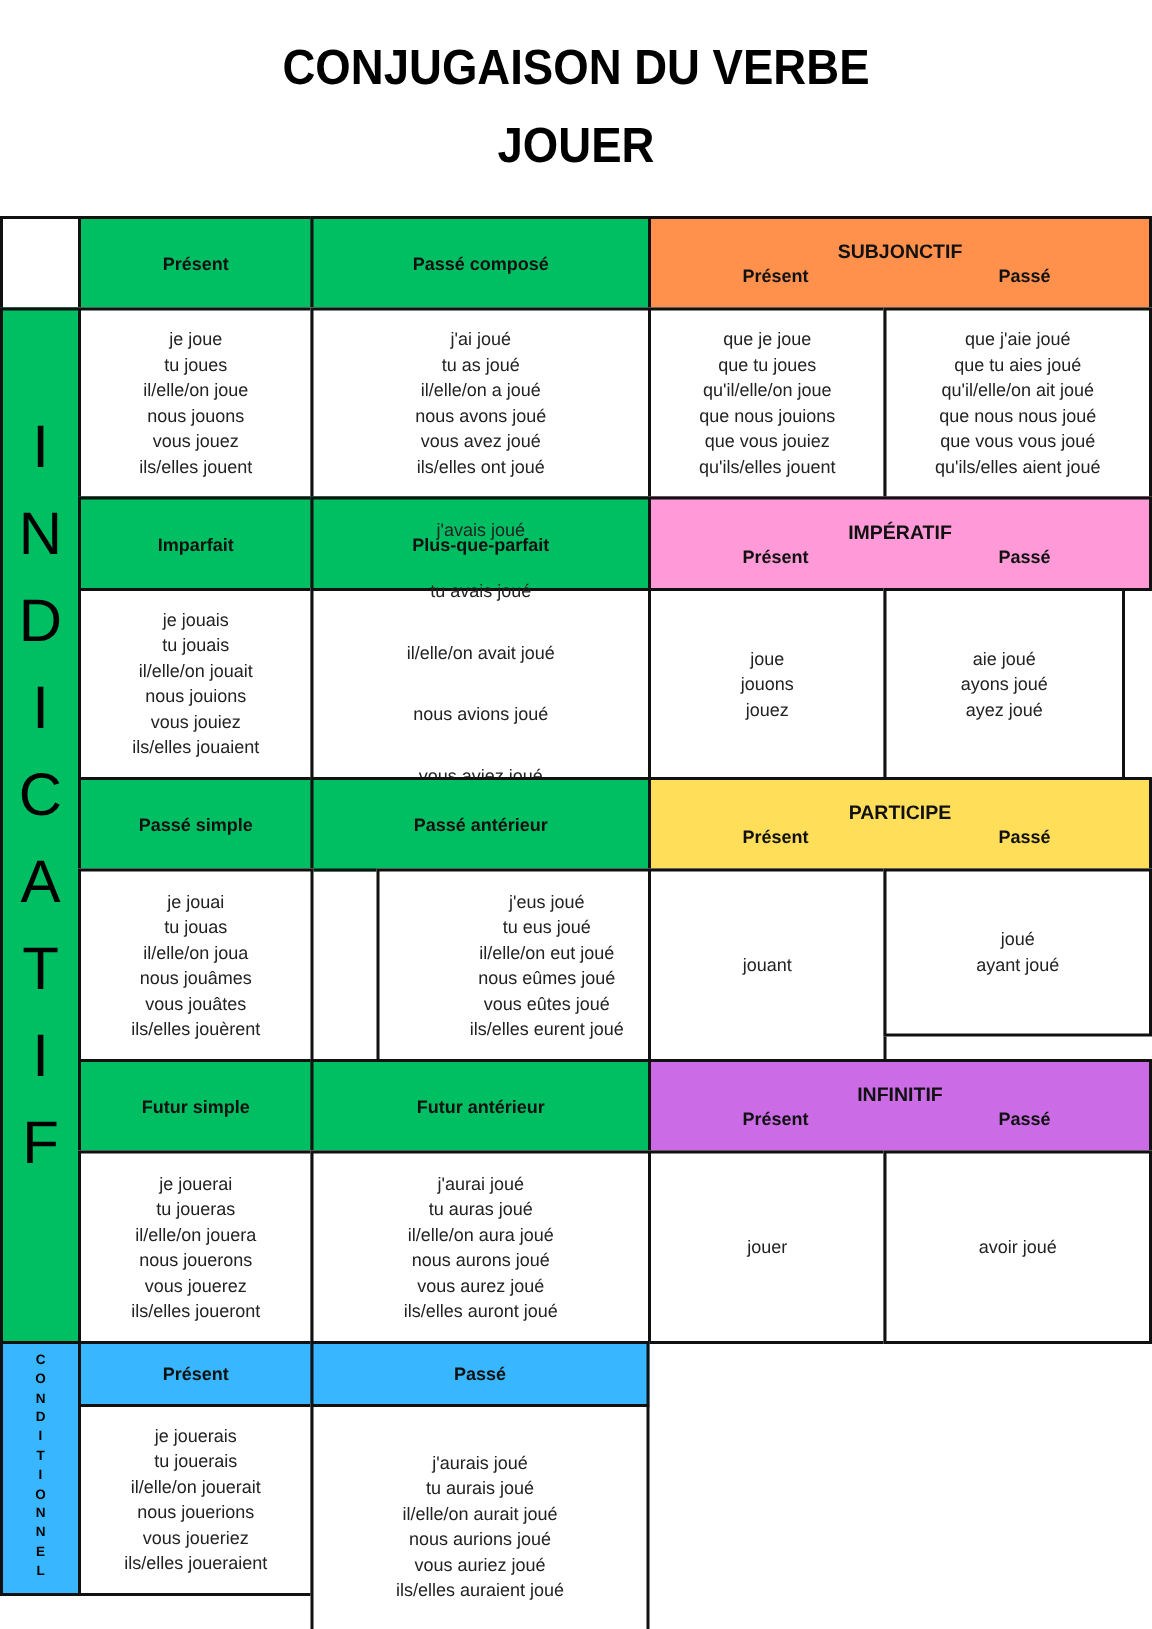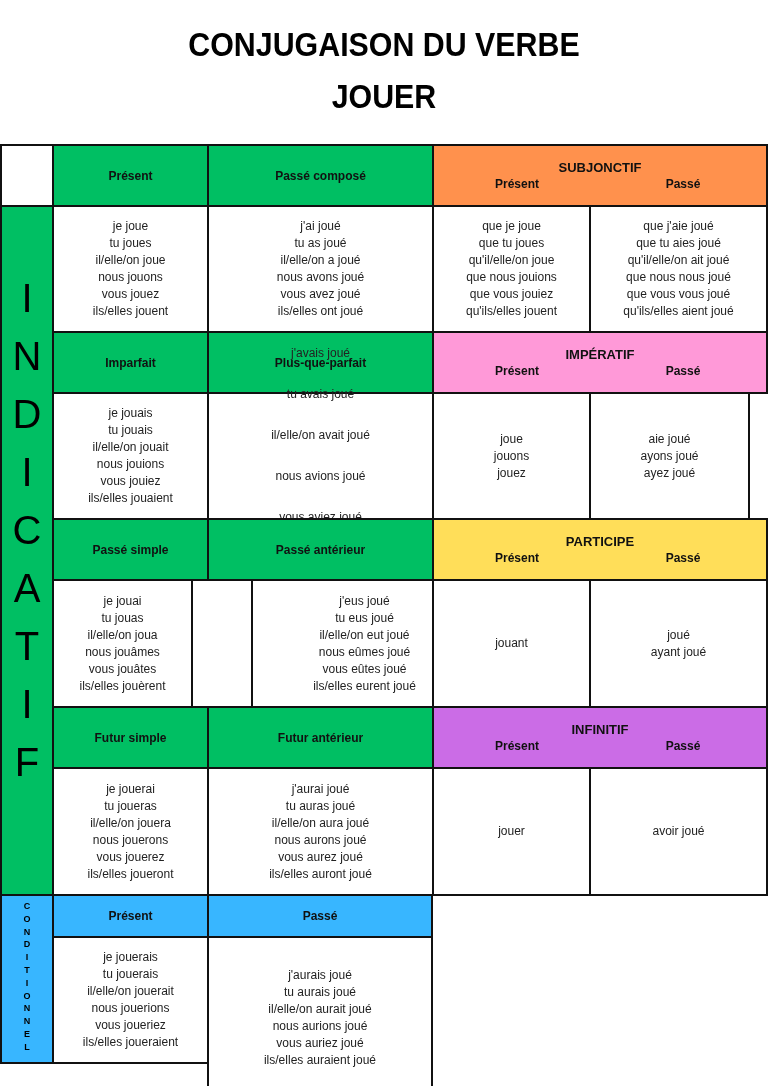--- a/index.html
+++ b/index.html
@@ -77,21 +77,21 @@
   <div>j'avais joué</div>
   <div>tu avais joué</div>
   <div>il/elle/on avait joué</div>
   <div>nous avions joué</div>
   <div>vous aviez joué</div>
   <div>ils/elles avaient joué</div>
 </div>
 
 <div class="cell hdr green" style="left:52px;top:518px;width:157px;height:63px;">Passé simple</div>
 <div class="cell hdr green" style="left:207px;top:518px;width:227px;height:63px;">Passé antérieur</div>
-<div class="cell body" style="left:52px;top:579px;width:141px;height:129px;">
+<div class="cell body" style="left:52px;top:579px;width:157px;height:129px;">
   <div>je jouai</div>
   <div>tu jouas</div>
   <div>il/elle/on joua</div>
   <div>nous jouâmes</div>
   <div>vous jouâtes</div>
   <div>ils/elles jouèrent</div>
 </div>
 <div class="cell body" style="left:207px;top:579px;width:227px;height:129px;margin-left:44px;">
   <div>j'eus joué</div>
   <div>tu eus joué</div>
@@ -165,21 +165,21 @@
 <div class="cell mood yellow" style="left:432px;top:518px;width:336px;height:63px;">
   <div class="mname">PARTICIPE</div>
   <div class="subs">
       <span>Présent</span>
       <span>Passé</span>
     </div>
 </div>
 <div class="cell body" style="left:432px;top:579px;width:159px;height:129px;">
   <div>jouant</div>
 </div>
-<div class="cell body" style="left:589px;top:579px;width:179px;height:129px;">
+<div class="cell body" style="left:589px;top:579px;width:179px;height:112px;">
   <div>joué</div>
   <div>ayant joué</div>
 </div>
 
 <div class="cell mood purple" style="left:432px;top:706px;width:336px;height:63px;">
   <div class="mname">INFINITIF</div>
   <div class="subs">
       <span>Présent</span>
       <span>Passé</span>
     </div>

